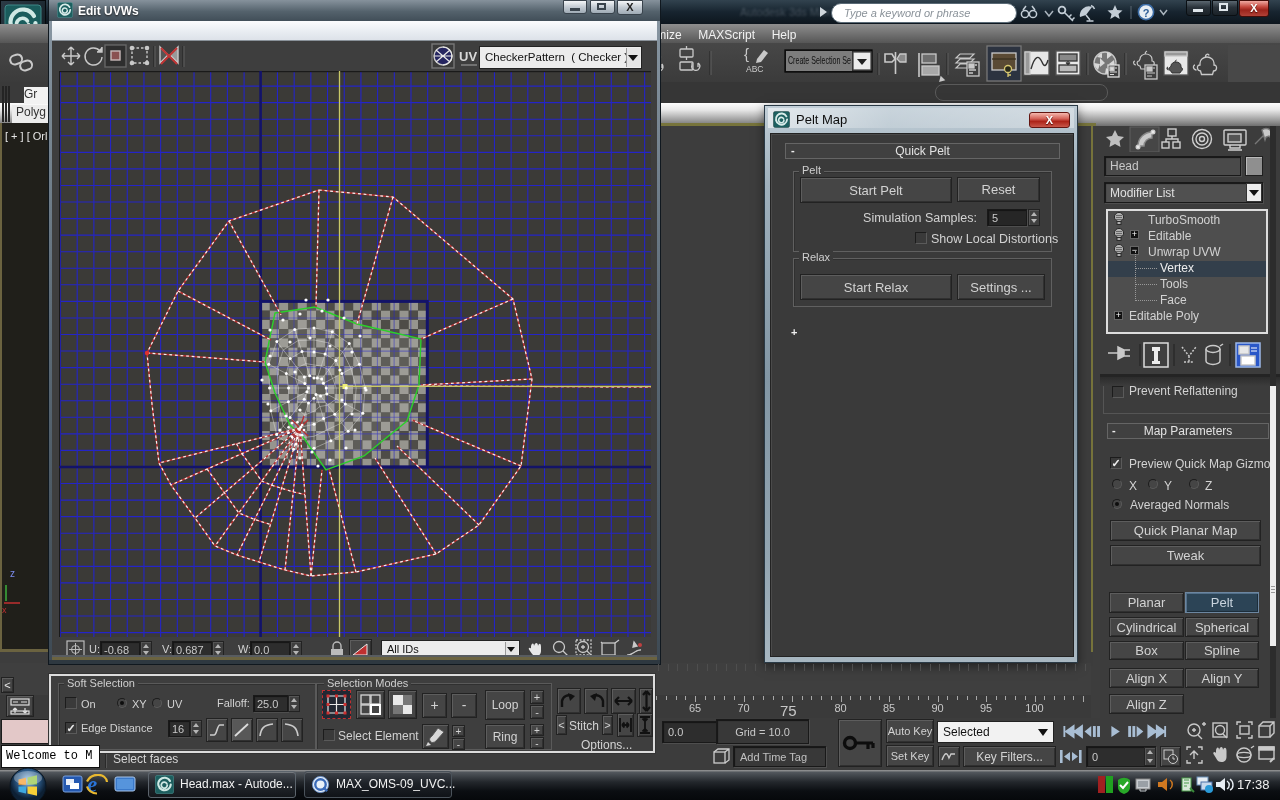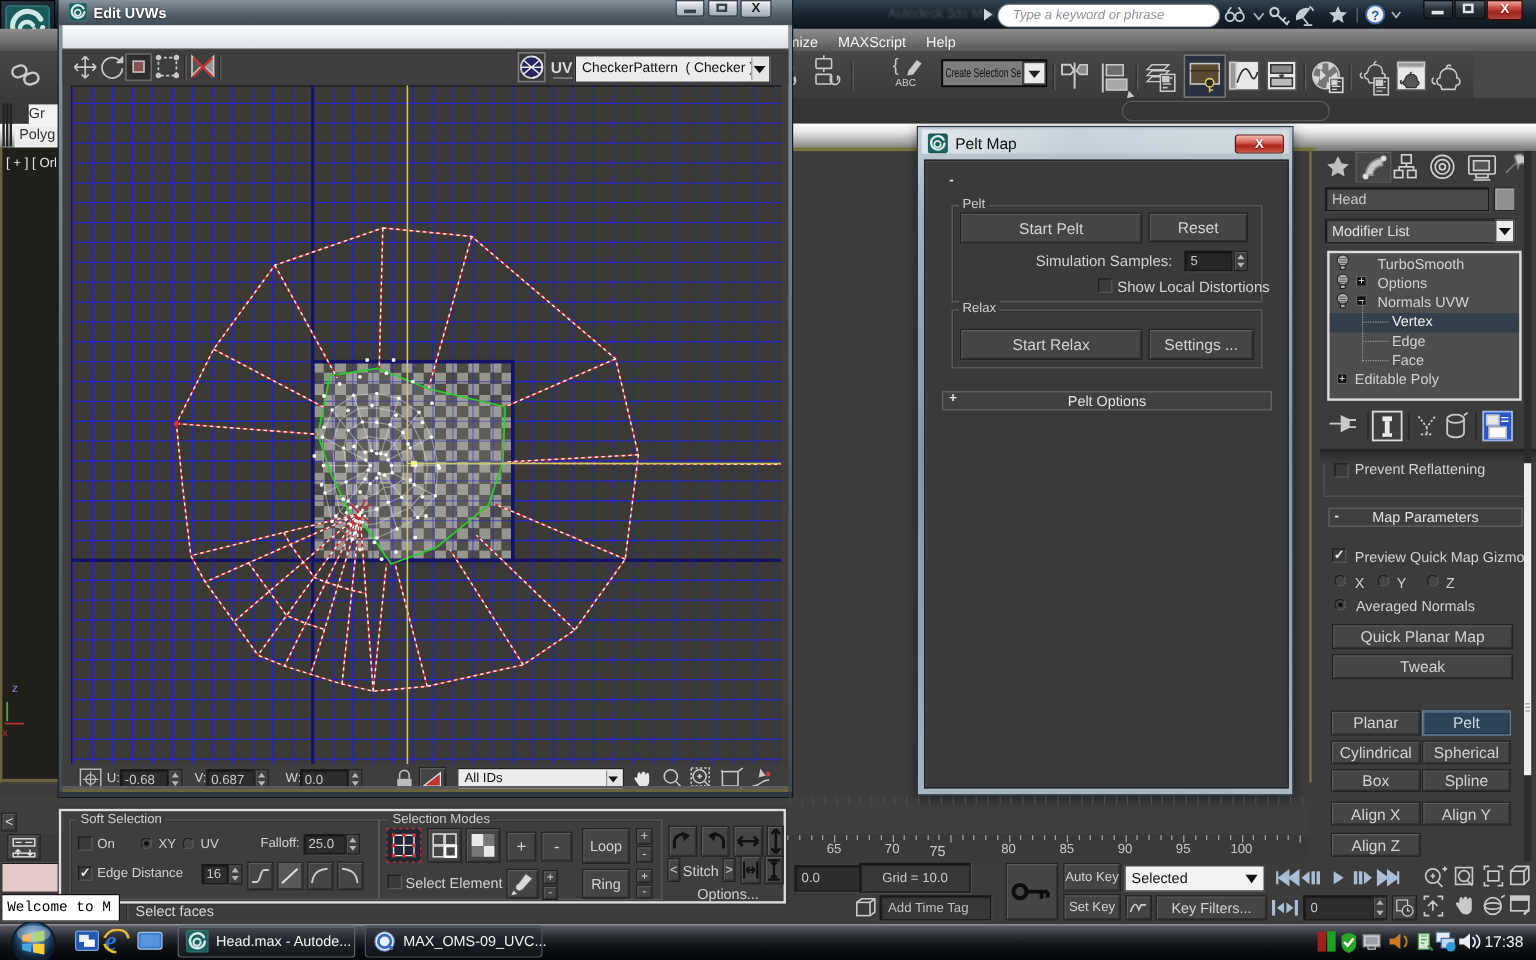--- a/index.html
+++ b/index.html
@@ -219,35 +219,35 @@
         <path d="M3 3.5 h6 M3 5.5 h6 M3 7.5 h6" stroke="#555" stroke-width="0.8"></path>
         <rect x="4" y="9.5" width="4" height="3" fill="#b0b0b0" stroke="#2a2a2a"></rect>
       </svg>
       <div class="t" style="left:40px;top:2px;font-size:12px">TurboSmooth</div>
       <svg class="abs" style="left:5px;top:17px" width="12" height="14" viewBox="0 0 12 14">
         <circle cx="6" cy="5" r="4.6" fill="#b0b0b0" stroke="#2a2a2a"></circle>
         <path d="M3 3.5 h6 M3 5.5 h6 M3 7.5 h6" stroke="#555" stroke-width="0.8"></path>
         <rect x="4" y="9.5" width="4" height="3" fill="#b0b0b0" stroke="#2a2a2a"></rect>
       </svg>
       <div class="abs" style="left:22px;top:19px;width:9px;height:9px;background:#111;border:1px solid #666;color:#fff;font-size:9px;line-height:7px;text-align:center">+</div>
-      <div class="t" style="left:40px;top:18px;font-size:12px">Options</div>
+      <div class="t" style="left:40px;top:18px;font-size:12px">Editable</div>
       <svg class="abs" style="left:5px;top:33px" width="12" height="14" viewBox="0 0 12 14">
         <circle cx="6" cy="5" r="4.6" fill="#b0b0b0" stroke="#2a2a2a"></circle>
         <path d="M3 3.5 h6 M3 5.5 h6 M3 7.5 h6" stroke="#555" stroke-width="0.8"></path>
         <rect x="4" y="9.5" width="4" height="3" fill="#b0b0b0" stroke="#2a2a2a"></rect>
       </svg>
       <div class="abs" style="left:22px;top:35px;width:9px;height:9px;background:#111;border:1px solid #666;color:#fff;font-size:9px;line-height:7px;text-align:center">−</div>
-      <div class="t" style="left:40px;top:34px;font-size:12px">Normals UVW</div>
+      <div class="t" style="left:40px;top:34px;font-size:12px">Unwrap UVW</div>
       <div class="abs" style="left:0;top:50px;width:158px;height:16px;background:#333f4b"></div>
       <div class="abs" style="left:27px;top:40px;width:1px;height:50px;border-left:1px dotted #999"></div>
       <div class="abs" style="left:27px;top:57px;width:22px;height:1px;border-top:1px dotted #999"></div>
       <div class="abs" style="left:27px;top:73px;width:22px;height:1px;border-top:1px dotted #999"></div>
       <div class="abs" style="left:27px;top:89px;width:22px;height:1px;border-top:1px dotted #999"></div>
       <div class="t" style="left:52px;top:50px;font-size:12px;color:#eee">Vertex</div>
-      <div class="t" style="left:52px;top:66px;font-size:12px">Edge</div>
+      <div class="t" style="left:52px;top:66px;font-size:12px">Tools</div>
       <div class="t" style="left:52px;top:82px;font-size:12px">Face</div>
       <div class="abs" style="left:6px;top:100px;width:9px;height:9px;background:#111;border:1px solid #666;color:#fff;font-size:9px;line-height:7px;text-align:center">+</div>
       <div class="t" style="left:21px;top:98px;font-size:12px">Editable Poly</div>
     </div>
 
  <svg class="abs" style="left:1100px;top:338px" width="180" height="34" viewBox="0 0 180 34">
   <g stroke="#c9c9c9" stroke-width="1.5" fill="none">
    <path d="M8 15 h10 M18 9 v12 l6 -3 v-6z M24 12 h6 M24 18 h6" fill="#c9c9c9"></path>
    <path d="M40 6 v22" stroke="#2a2a2a"></path>
    <rect x="44" y="5" width="24" height="24" fill="#3f3f3f" stroke="#dcdcdc"></rect>
@@ -347,21 +347,21 @@
       <div class="abs" style="left:1015.1px;top:1px;width:1px;height:4px;background:#a8a8a8"></div>
       <div class="abs" style="left:1024.8px;top:1px;width:1px;height:4px;background:#a8a8a8"></div>
       <div class="abs" style="left:1034.5px;top:1px;width:1px;height:6px;background:#a8a8a8"></div>
       <div class="abs" style="left:1044.2px;top:1px;width:1px;height:4px;background:#a8a8a8"></div>
       <div class="abs" style="left:1053.9px;top:1px;width:1px;height:4px;background:#a8a8a8"></div>
       <div class="abs" style="left:1063.6px;top:1px;width:1px;height:4px;background:#a8a8a8"></div>
       <div class="abs" style="left:1073.3px;top:1px;width:1px;height:4px;background:#a8a8a8"></div>
       <div class="abs" style="left:1083.0px;top:1px;width:1px;height:6px;background:#a8a8a8"></div>
       <div class="abs" style="left:683px;top:7px;width:24px;text-align:center;color:#c8c8c8;font-size:11px">65</div>
       <div class="abs" style="left:731.5px;top:7px;width:24px;text-align:center;color:#c8c8c8;font-size:11px">70</div>
-      <div class="abs" style="left:764px;top:7px;width:24px;text-align:right;color:#c8c8c8;font-size:12px">75</div>
+      <div class="abs" style="left:780px;top:7px;width:24px;text-align:left;color:#c8c8c8;font-size:15px">75</div>
       <div class="abs" style="left:828.5px;top:7px;width:24px;text-align:center;color:#c8c8c8;font-size:11px">80</div>
       <div class="abs" style="left:877px;top:7px;width:24px;text-align:center;color:#c8c8c8;font-size:11px">85</div>
       <div class="abs" style="left:925.5px;top:7px;width:24px;text-align:center;color:#c8c8c8;font-size:11px">90</div>
       <div class="abs" style="left:974px;top:7px;width:24px;text-align:center;color:#c8c8c8;font-size:11px">95</div>
       <div class="abs" style="left:1022.5px;top:7px;width:24px;text-align:center;color:#c8c8c8;font-size:11px">100</div>
     </div>
 <div class="b" style="left:1px;top:677px;width:13px;height:16px;line-height:15px;font-size:11px;color:#e8e8e8">&lt;</div>
 <div class="b" style="left:6px;top:695px;width:28px;height:22px"></div>
 <svg class="abs" style="left:9px;top:697px" width="22" height="18" viewBox="0 0 22 18">
       <g stroke="#e0e0e0" stroke-width="1.2" fill="none">
@@ -1374,35 +1374,35 @@
 <div class="abs" id="pelt" style="left:764px;top:105px;width:314px;height:558px;background:linear-gradient(178deg,#c2cfd8,#9fb0bc 14%,#8296a4 48%,#93a5b1 80%,#a9b8c2);border:1px solid #2a3a46;box-shadow:0 3px 10px rgba(0,0,0,.5)">
  <div class="abs" style="left:3px;top:2px;width:306px;height:20px;background:linear-gradient(90deg,rgba(255,255,255,.55),rgba(255,255,255,.15) 40%,rgba(255,255,255,.35))"></div>
  <svg class="abs" style="left:8px;top:5px" width="17" height="17" viewBox="0 0 38 38">
    <rect x="1" y="1" width="36" height="36" rx="4" fill="#1d6060" stroke="#0e3030"></rect>
    <path d="M30 12 A12.5 12.5 0 1 0 31.5 19" fill="none" stroke="#d8ecea" stroke-width="4.2" stroke-linecap="round"></path>
    <path d="M23.5 17 A6 6 0 1 0 24.5 20.5" fill="none" stroke="#d8ecea" stroke-width="3.6" stroke-linecap="round"></path>
  </svg>
  <div class="abs t" style="left:31px;top:6px;color:#0e0e0e;font-size:13px">Pelt Map</div>
  <div class="abs" style="left:264px;top:6px;width:41px;height:16px;background:linear-gradient(#f5b8ae,#d4645a 40%,#ad2318 60%,#c8574a);border:1px solid #641511;border-radius:3px;color:#fff;text-align:center;line-height:14px;font-size:11px;font-weight:bold;text-shadow:0 1px 1px #500c06">X</div>
  <div class="abs" style="left:5px;top:27px;width:304px;height:524px;background:#3a3a3a;border:1px solid #232323;box-shadow:inset 1px 1px 0 #4a4a4a"></div>
+ <div class="roll" style="left:20px;top:37px;width:275px;height:16px;line-height:15px">Quick Pelt</div>
  <div class="abs t" style="left:26px;top:38px;font-weight:bold;color:#eee">-</div>
  <div class="gb" style="left:28px;top:65px;width:259px;height:81px;border-color:#606060"></div>
  <div class="gbl" style="left:34px;top:58px;background:#3a3a3a">Pelt</div>
  <div class="b" style="left:35px;top:71px;width:152px;height:26px;line-height:25px">Start Pelt</div>
  <div class="b" style="left:192px;top:71px;width:83px;height:25px;line-height:24px">Reset</div>
  <div class="t" style="left:80px;top:105px;width:132px;text-align:right;font-size:12.5px">Simulation Samples:</div>
  <div class="f" style="left:222px;top:103px;width:40px;height:17px;line-height:16px;padding-left:4px;background:#262626">5</div>
  <div class="sp" style="left:263px;top:103px;height:17px"></div>
  <div class="cb" style="left:150px;top:126px"></div>
  <div class="t" style="left:166px;top:126px;font-size:12.5px">Show Local Distortions</div>
  <div class="gb" style="left:28px;top:152px;width:259px;height:49px;border-color:#606060"></div>
  <div class="gbl" style="left:34px;top:145px;background:#3a3a3a">Relax</div>
  <div class="b" style="left:35px;top:168px;width:152px;height:26px;line-height:25px">Start Relax</div>
  <div class="b" style="left:192px;top:168px;width:88px;height:26px;line-height:25px">Settings ...</div>
- <div class="roll" style="left:20px;top:220px;width:275px;height:16px;line-height:15px">Pelt Options</div>
  <div class="abs t" style="left:26px;top:220px;font-weight:bold;color:#eee">+</div>
 </div>
 <div style="position: absolute; left: 0px; top: 663px; width: 1091px; height: 10px; overflow: hidden;">
     <div class="abs" style="left:658.0px;top:1px;width:1px;height:7px;background:#4e4e4e"></div>
     <div class="abs" style="left:667.7px;top:1px;width:1px;height:7px;background:#4e4e4e"></div>
     <div class="abs" style="left:677.4px;top:1px;width:1px;height:7px;background:#4e4e4e"></div>
     <div class="abs" style="left:687.1px;top:1px;width:1px;height:7px;background:#4e4e4e"></div>
     <div class="abs" style="left:696.8px;top:1px;width:1px;height:7px;background:#4e4e4e"></div>
     <div class="abs" style="left:706.5px;top:1px;width:1px;height:7px;background:#4e4e4e"></div>
     <div class="abs" style="left:716.2px;top:1px;width:1px;height:7px;background:#4e4e4e"></div>

